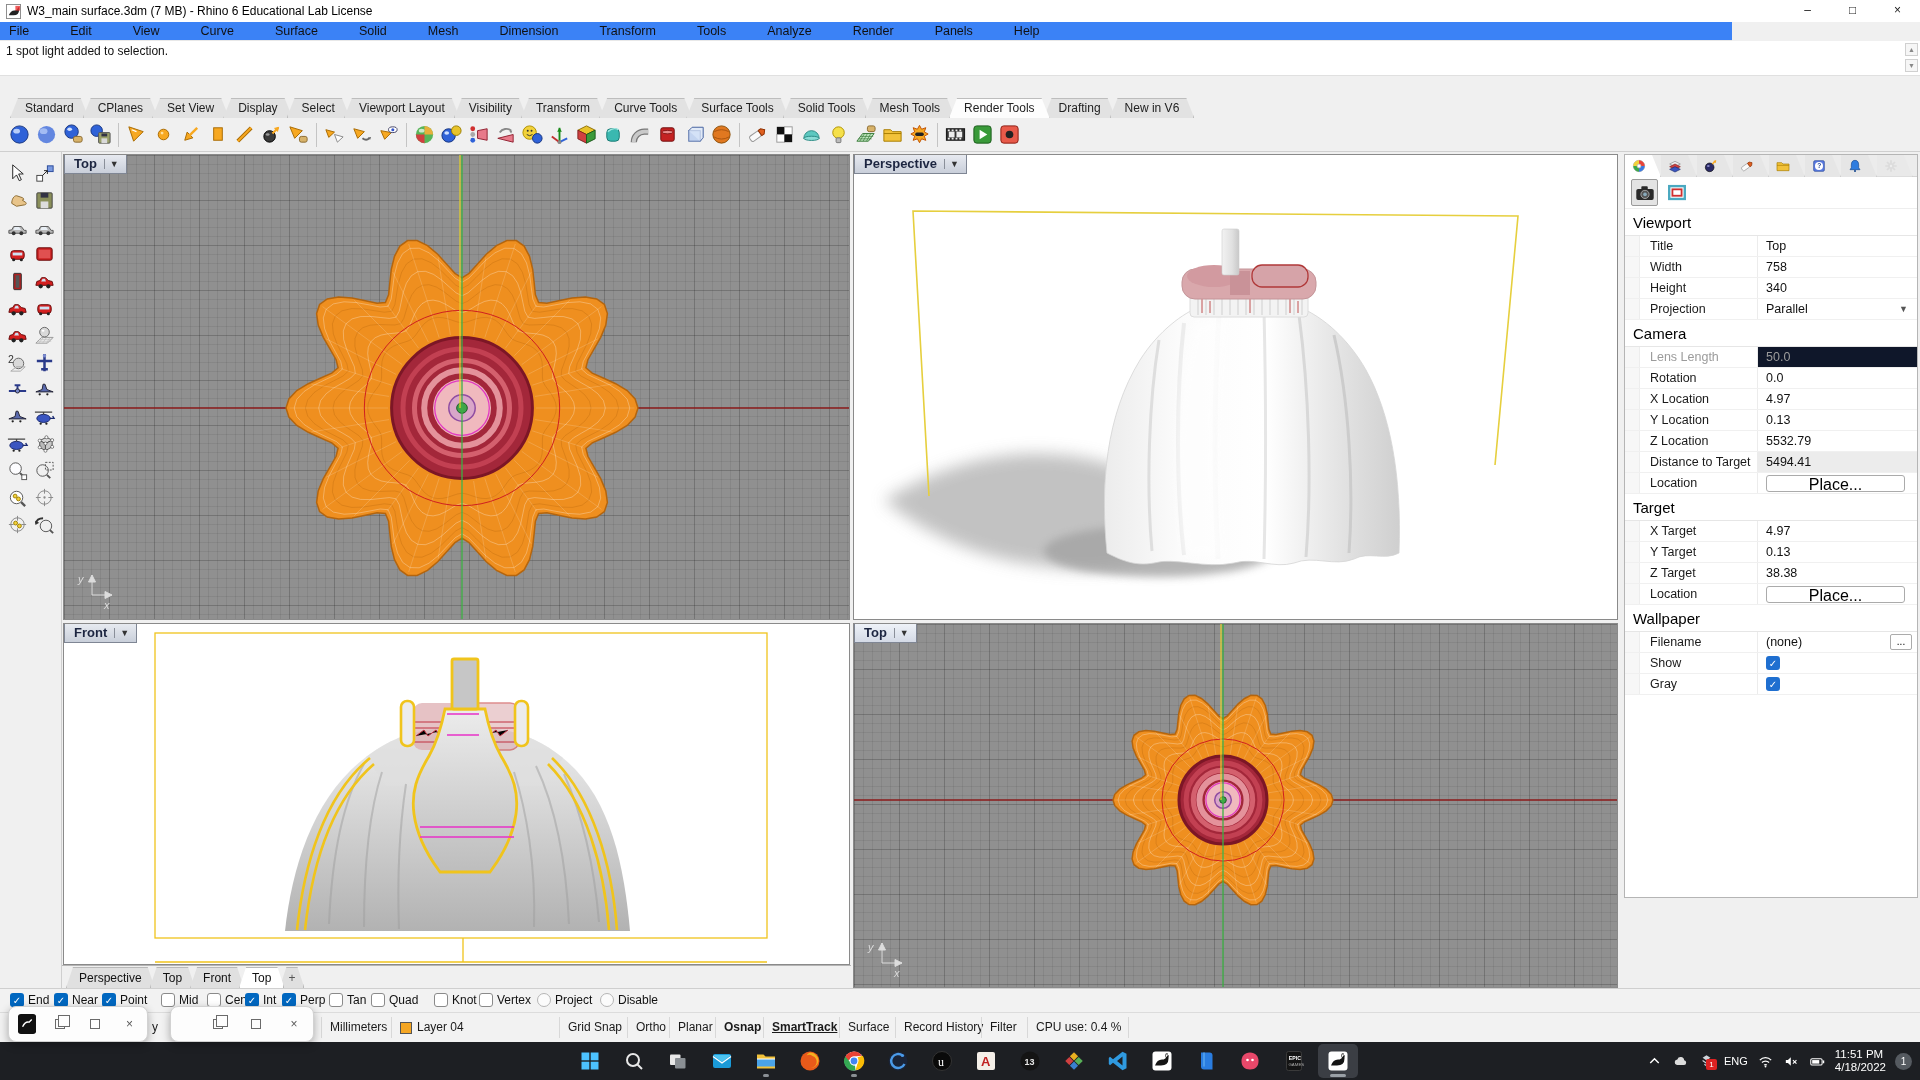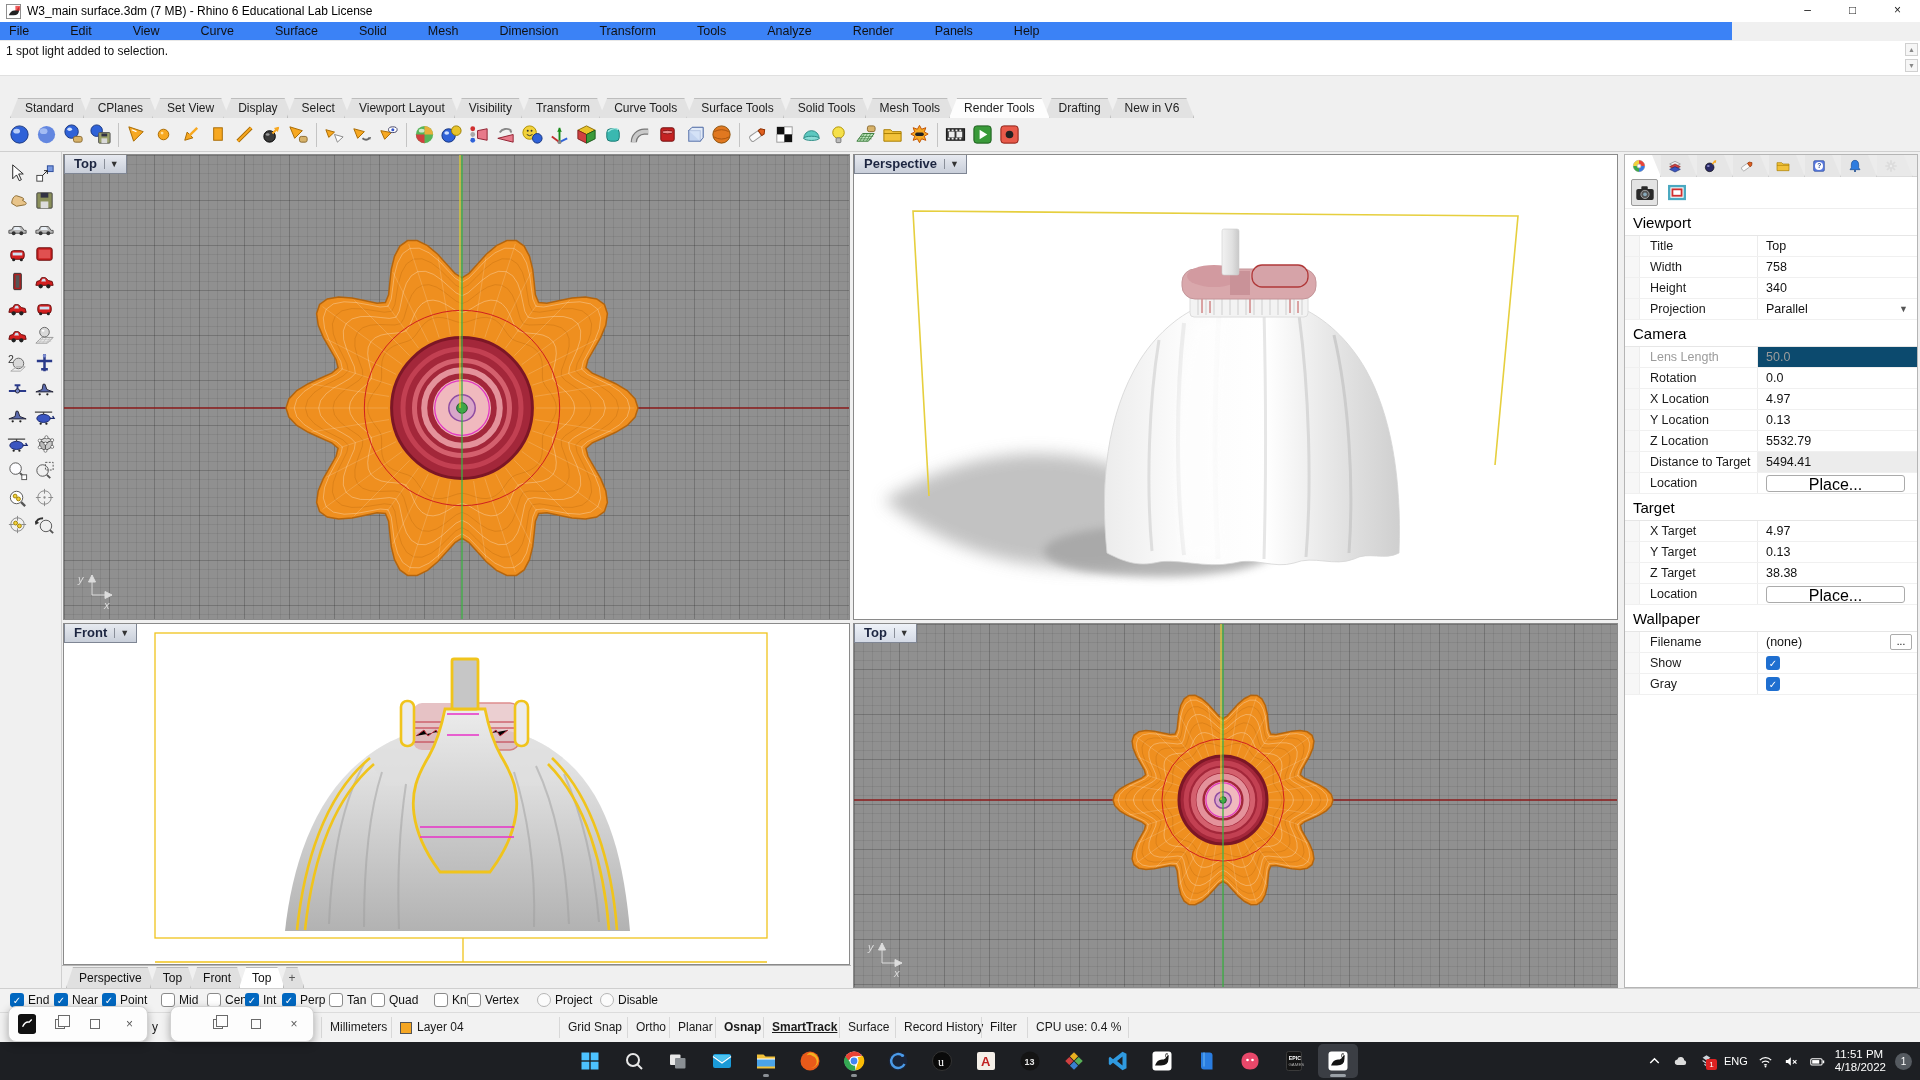--- a/index.html
+++ b/index.html
@@ -56,39 +56,39 @@
              padding:1px 7px 2px 9px; font-weight:bold; color:#1c2540; font-size:13px; display:flex; gap:7px; align-items:center; z-index:5;}
   .vplabel .dd { border-left:1px solid #8a8f99; padding-left:5px; color:#333; font-size:9px; font-weight:normal; }
   #vp-tabs { left:62px; top:965px; width:789px; height:23px; background:#f0f0f0; border-top:1px solid #b5b5b5; display:flex; align-items:flex-end; padding-left:4px; }
   .vtab { height:21px; padding:3px 12px 0 12px; background:#e0e0e0; border:1px solid #b9b9b9; border-bottom:none; font-size:12px;
           clip-path:polygon(7px 0, calc(100% - 7px) 0, 100% 100%, 0 100%); margin-right:-5px; }
   .vtab.active { background:#fff; z-index:2; position:relative; }
   .vtab.plus { padding:3px 8px 0 8px; color:#555; }
 
   
   #rightpanel { left:1622px; top:152px; width:298px; height:838px; background:#f0f0f0; }
-  #panelbox { position:absolute; left:2px; top:2px; width:294px; height:834px; background:#fff; border:1px solid #b5b5b5; }
+  #panelbox { position:absolute; left:2px; top:2px; width:294px; height:744px; background:#fff; border:1px solid #b5b5b5; }
   #ptabs { display:flex; height:22px; background:#ececec; border-bottom:1px solid #d5d5d5; }
   .ptab { width:36px; height:22px; background:#e6e6e6; border-right:1px solid #c9c9c9; display:flex; align-items:center; padding-left:6px;
           clip-path:polygon(0 0, calc(100% - 9px) 0, 100% 100%, 0 100%); }
   .ptab svg { width:16px; height:16px; }
   .ptab.active { background:#fff; }
   .ptab.disabled { opacity:.45; }
   #pbtns { height:32px; display:flex; align-items:center; gap:5px; padding-left:6px; border-bottom:1px solid #eee; }
   .pbtn { width:27px; height:27px; border:1px solid transparent; border-radius:2px; display:flex; align-items:center; justify-content:center; }
   .pbtn.active { background:#e3e3e3; border-color:#9a9a9a; }
   .pbtn svg { width:22px; height:22px; }
   .psec { font-size:15px; color:#000; padding:5px 0 4px 8px; background:#fff; border-bottom:1px solid #e6e6e6; }
   .prow { display:flex; height:21px; align-items:stretch; border-bottom:1px solid #f0f0f0; font-size:12.5px; }
   .prow .gut { width:15px; background:#f7f7f7; border-right:1px solid #ededed; }
   .plabel { width:118px; padding-left:10px; display:flex; align-items:center; border-right:1px solid #ececec; color:#1a1a1a; }
   .pvalue { flex:1; padding-left:8px; display:flex; align-items:center; position:relative; color:#111; }
   .pvalue.ro { background:#ececec; }
   .prow.disabled .plabel, .prow.disabled .pvalue { color:#9b9b9b; }
-  .prow.disabled .pvalue { background:#0c4a6e; }
+  .prow.disabled .pvalue { background:#0f172a; }
   .chev { position:absolute; right:9px; color:#555; font-size:9px; }
   .place-btn { width:calc(100% - 12px); height:17px; border:1px solid #ababab; border-radius:3px; background:#fff; font-size:16px; font-family:inherit; }
   .cbox { width:14px; height:14px; background:#1f6fd0; border-radius:3px; color:#fff; font-size:10px; display:flex; align-items:center; justify-content:center; }
   .dots-btn { position:absolute; right:5px; width:22px; height:16px; border:1px solid #ababab; background:#fff; border-radius:2px; font-size:10px; line-height:10px; }
 
   
   #osnapbar { left:0; top:988px; width:1920px; height:24px; background:#f2f2f2; border-top:1px solid #cfcfcf; position:absolute; }
   .ositem { position:absolute; top:4px; display:flex; gap:4px; align-items:center; font-size:12px; color:#111; }
   .oscb { width:14px; height:14px; border-radius:3px; display:flex; align-items:center; justify-content:center; font-size:10px; }
   .oscb.checked { background:#0067c0; color:#fff; }
@@ -1154,21 +1154,21 @@
       <span>Tan</span>
     </label>
     <label class="ositem" style="left: 371px;">
       <span class="oscb unchecked"></span>
       <span>Quad</span>
     </label>
     <label class="ositem" style="left: 419px; padding-left: 15px;">
       <span class="oscb unchecked"></span>
       <span>Knot</span>
     </label>
-    <label class="ositem" style="left: 467px;">
+    <label class="ositem" style="left: 479px;">
       <span class="oscb unchecked"></span>
       <span>Vertex</span>
     </label>
     <label class="ositem" style="left: 537px;">
       <span class="oscb radio"></span>
       <span>Project</span>
     </label>
     <label class="ositem" style="left: 600px;">
       <span class="oscb radio"></span>
       <span>Disable</span>

